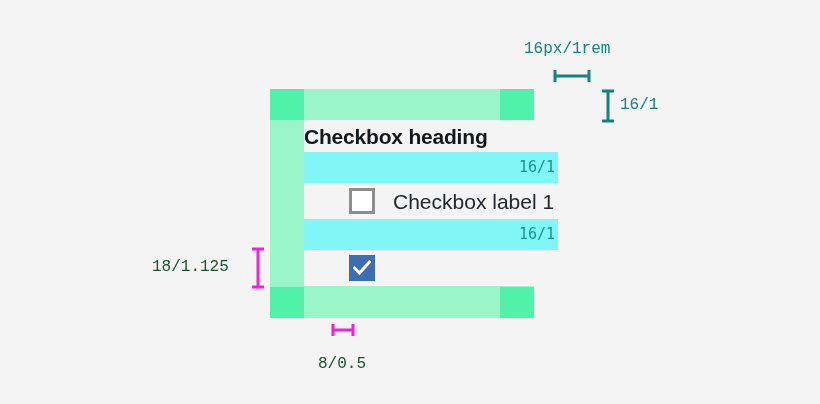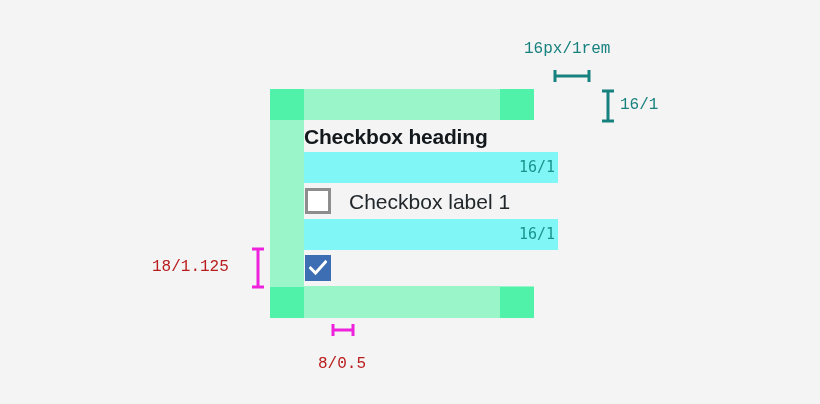--- a/index.html
+++ b/index.html
@@ -49,21 +49,21 @@
   .gap-bar .gap-label{
     font-family:"DejaVu Sans Mono","Liberation Mono",monospace;
     font-size:15px;
     color:#17948c;
     padding-right:3px;
     line-height:1;
   }
   .cb-row{
     background:#f4f4f4;
     height:36px;
-    display:flex;align-items:center;
+    display:flex;align-items:center;padding-left:44px;
   }
   .cb-box{
     width:26px;height:26px;
     box-sizing:border-box;
     flex:0 0 auto;
     margin-left:1px;
   }
   .cb-box.unchecked{
     background:#ffffff;
     border:3px solid #8d8d8d;
@@ -85,21 +85,21 @@
 
   
   .anno{
     position:absolute;
     font-family:Liberation Mono, monospace;
     font-size:16px;
     line-height:1;
     white-space:nowrap;
   }
   .anno.teal{color:#16817e;}
-  .anno.magenta{color:#b91c1c;}
+  .anno.magenta{color:#14532d;}
 
   .anno-top{left:524px;top:41px;}
   .anno-right{left:620px;top:97px;}
   .anno-left{left:152px;top:259px;}
   .anno-bottom{left:318px;top:344px;margin-top:12px;}
 
   
   .measure{position:absolute;}
   .m-top{left:552px;top:68px;}
   .m-right{left:600px;top:88px;}

